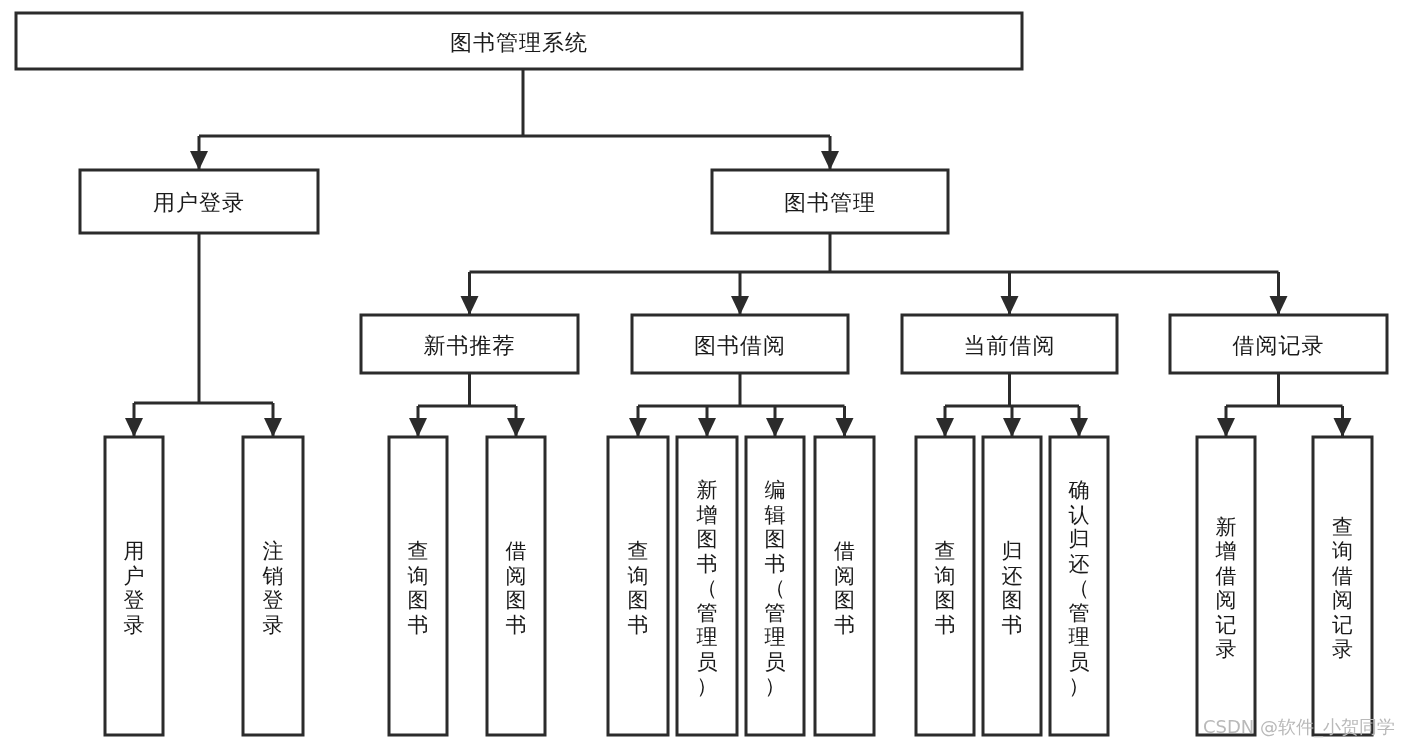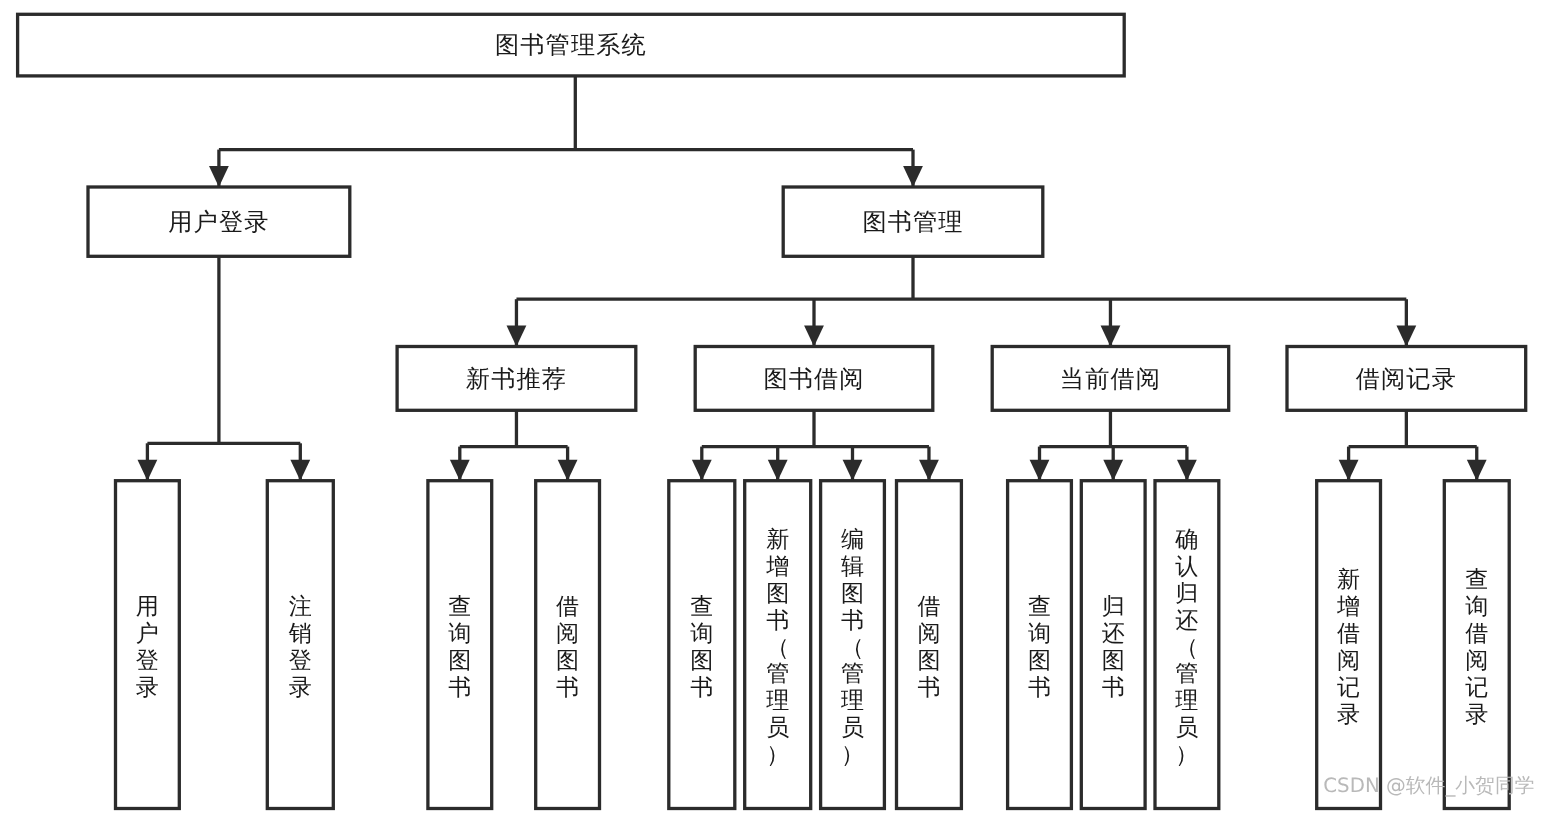--- a/index.html
+++ b/index.html
@@ -39,21 +39,21 @@
     fill: none;
     stroke-linecap: butt;
   }
   .arrow-head {
     fill: #2b2b2b;
     stroke: none;
   }
   .watermark {
     position: absolute;
     right: 10px;
-    bottom: 21px;
+    bottom: 8px;
     font-family: "DejaVu Sans", "Liberation Sans", sans-serif;
     font-size: 18px;
     color: #b9b9b9;
     white-space: nowrap;
     pointer-events: none;
     user-select: none;
   }
 </style>
 </head>
 <body>

